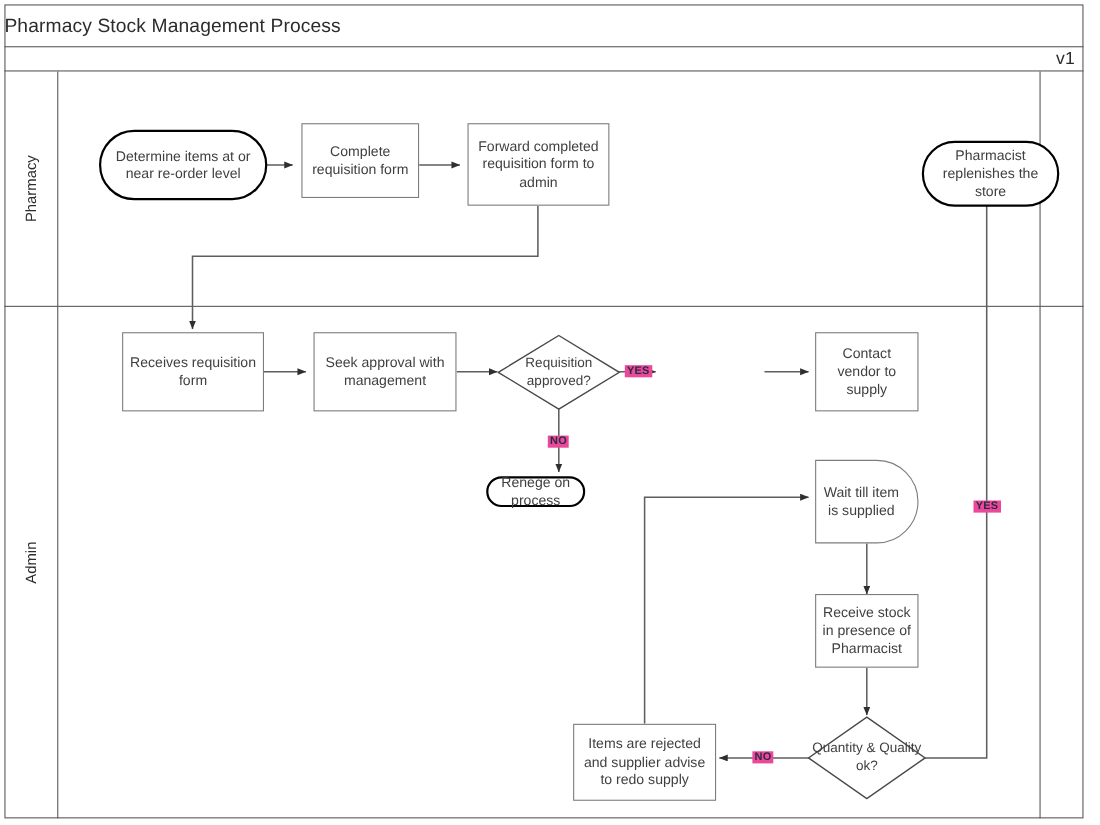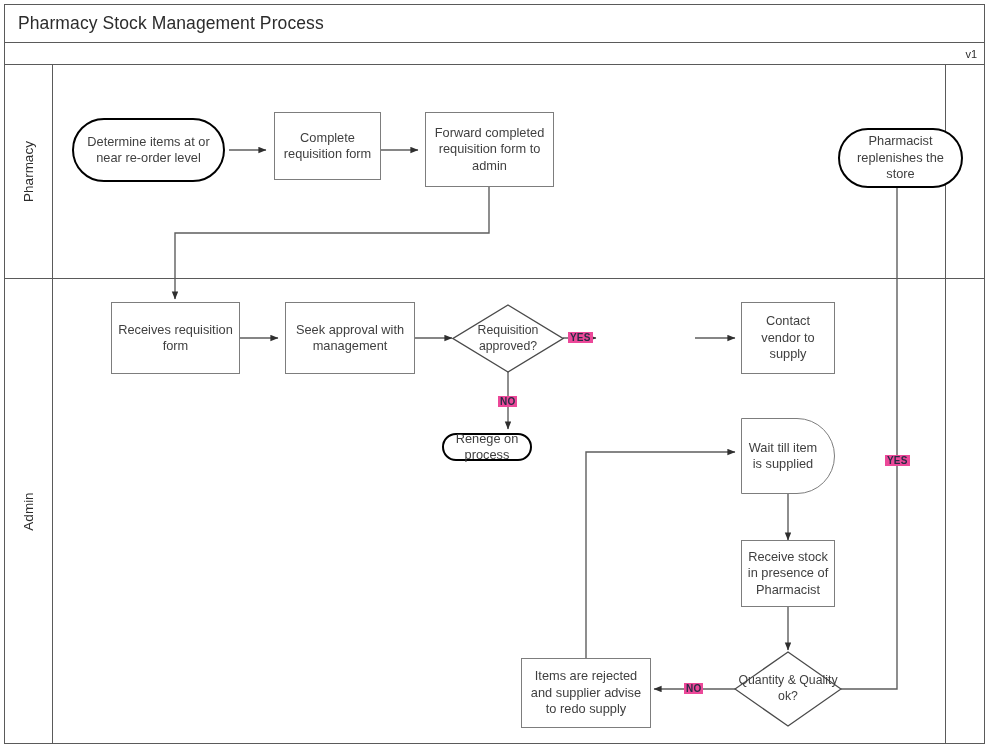--- a/index.html
+++ b/index.html
@@ -34,41 +34,40 @@
     left: 4px;
     top: 4px;
     width: 981px;
     height: 39px;
     box-sizing: border-box;
     border-bottom: 1.5px solid #5a5a5a;
     display: flex;
     align-items: center;
   }
   .title-text {
-    padding-left: 14px;
     font-size: 17.5px;
     color: #2c2c2c;
     letter-spacing: 0.1px;
     white-space: nowrap;
   }
   .version-band {
     position: absolute;
     left: 4px;
     top: 43px;
     width: 981px;
     height: 22px;
     box-sizing: border-box;
     border-bottom: 1.5px solid #5a5a5a;
     display: flex;
     align-items: center;
     justify-content: flex-end;
   }
   .version-text {
     padding-right: 8px;
-    font-size: 11px;
+    font-size: 16px;
     color: #2c2c2c;
   }
   
   .lane-col-divider {
     position: absolute;
     left: 52px;
     top: 65px;
     width: 0;
     height: 679px;
     border-left: 1.5px solid #5a5a5a;
@@ -236,21 +235,21 @@
     <path class="edge-line" marker-end="url(#ah)" d="M736,689 L654,689"></path>
 
     <path class="edge-line" marker-end="url(#ah)" d="M841,689 L897,689 L897,177"></path>
   </svg>
 
   <div class="edge-label" style="left:568px; top:332px;">YES</div>
   <div class="edge-label" style="left:498px; top:396px;">NO</div>
   <div class="edge-label" style="left:684px; top:683px;">NO</div>
   <div class="edge-label" style="left:885px; top:455px;">YES</div>
 
-  <div class="node terminal" style="left:72px; top:118px; width:153px; height:64px;">
+  <div class="node terminal" style="left:90px; top:118px; width:153px; height:64px;">
     <span>Determine items at or near re-order level</span>
   </div>
 
   <div class="node process" style="left:274px; top:112px; width:107px; height:68px;">
     <span>Complete requisition form</span>
   </div>
 
   <div class="node process" style="left:425px; top:112px; width:129px; height:75px;">
     <span>Forward completed requisition form to admin</span>
   </div>

